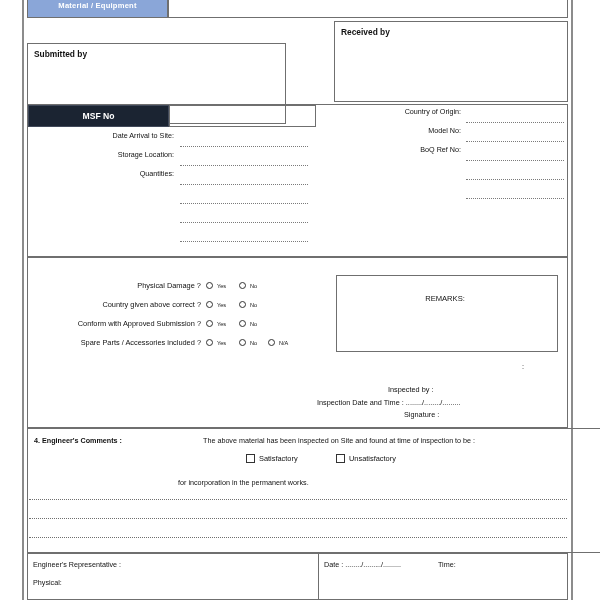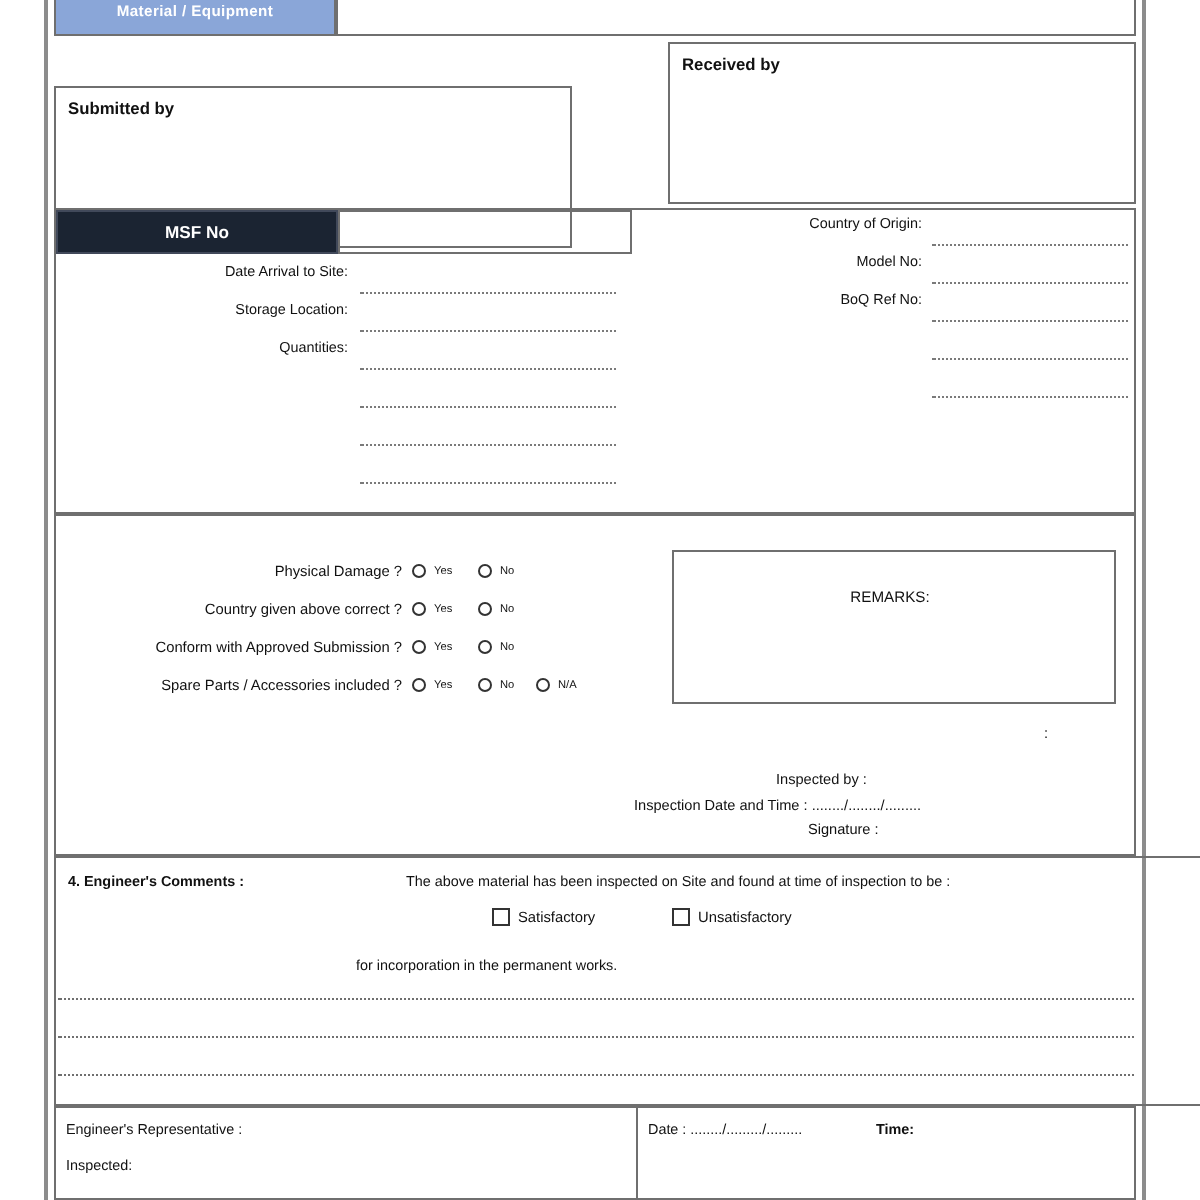--- a/index.html
+++ b/index.html
@@ -99,21 +99,21 @@
   .d1{top:70px;} .d2{top:89px;} .d3{top:108px;}
 
   
   .r-foot{position:absolute;left:0px;top:561px;width:541px;height:47px;
           border:1px solid #6f6f6f;box-sizing:border-box;}
   .foot-div{position:absolute;left:290px;top:0;width:0;height:45px;
             border-left:1px solid #6f6f6f;}
   .foot-rep{position:absolute;left:5px;top:6px;font-size:7.2px;}
   .foot-sig{position:absolute;left:5px;top:24px;font-size:7.2px;}
   .foot-date{position:absolute;left:296px;top:6px;font-size:7.2px;}
-  .foot-time{position:absolute;left:410px;top:6px;font-size:7.2px;font-weight:bold;}
+  .foot-time{position:absolute;left:410px;top:6px;font-size:7.2px;}
 </style>
 </head>
 <body>
 
 <div class="page"></div>
 
 <div class="sheet">
 
   <div class="r-mat">
     <div class="mat-tag">Material / Equipment</div>
@@ -244,18 +244,18 @@
     <div class="eng-foot">for incorporation in the permanent works.</div>
 
     <div class="dotrow d1"></div>
     <div class="dotrow d2"></div>
     <div class="dotrow d3"></div>
   </div>
 
   <div class="r-foot">
     <div class="foot-div"></div>
     <div class="foot-rep">Engineer's Representative :</div>
-    <div class="foot-sig">Inspected:</div>
+    <div class="foot-sig">Physical:</div>
     <div class="foot-date">Date :  ......../........./.........</div>
     <div class="foot-time">Time:</div>
   </div>
 
 </div>
 
 </body></html>

